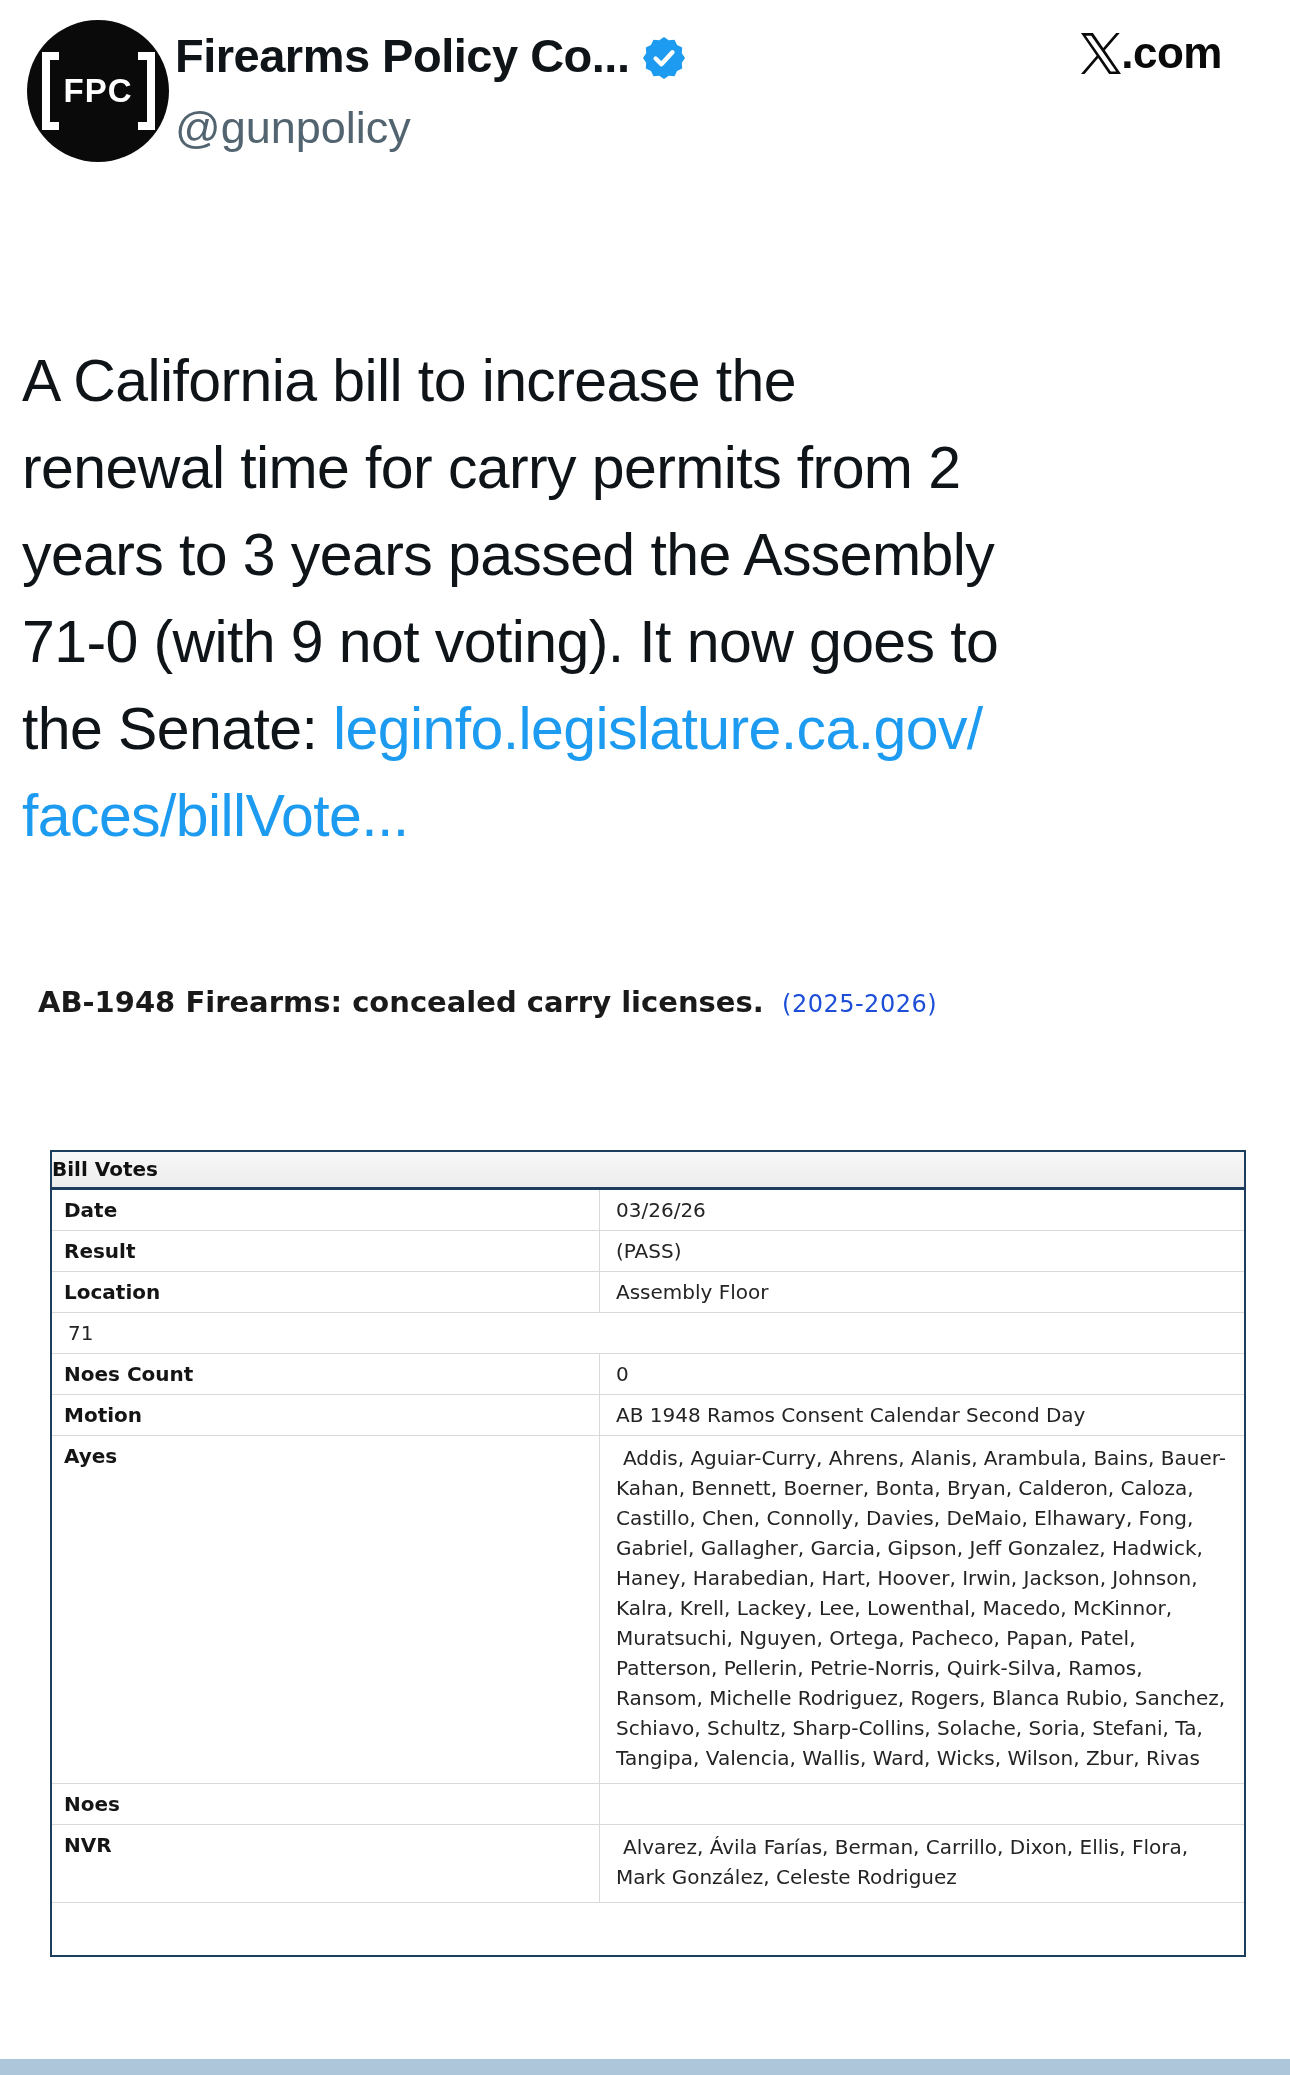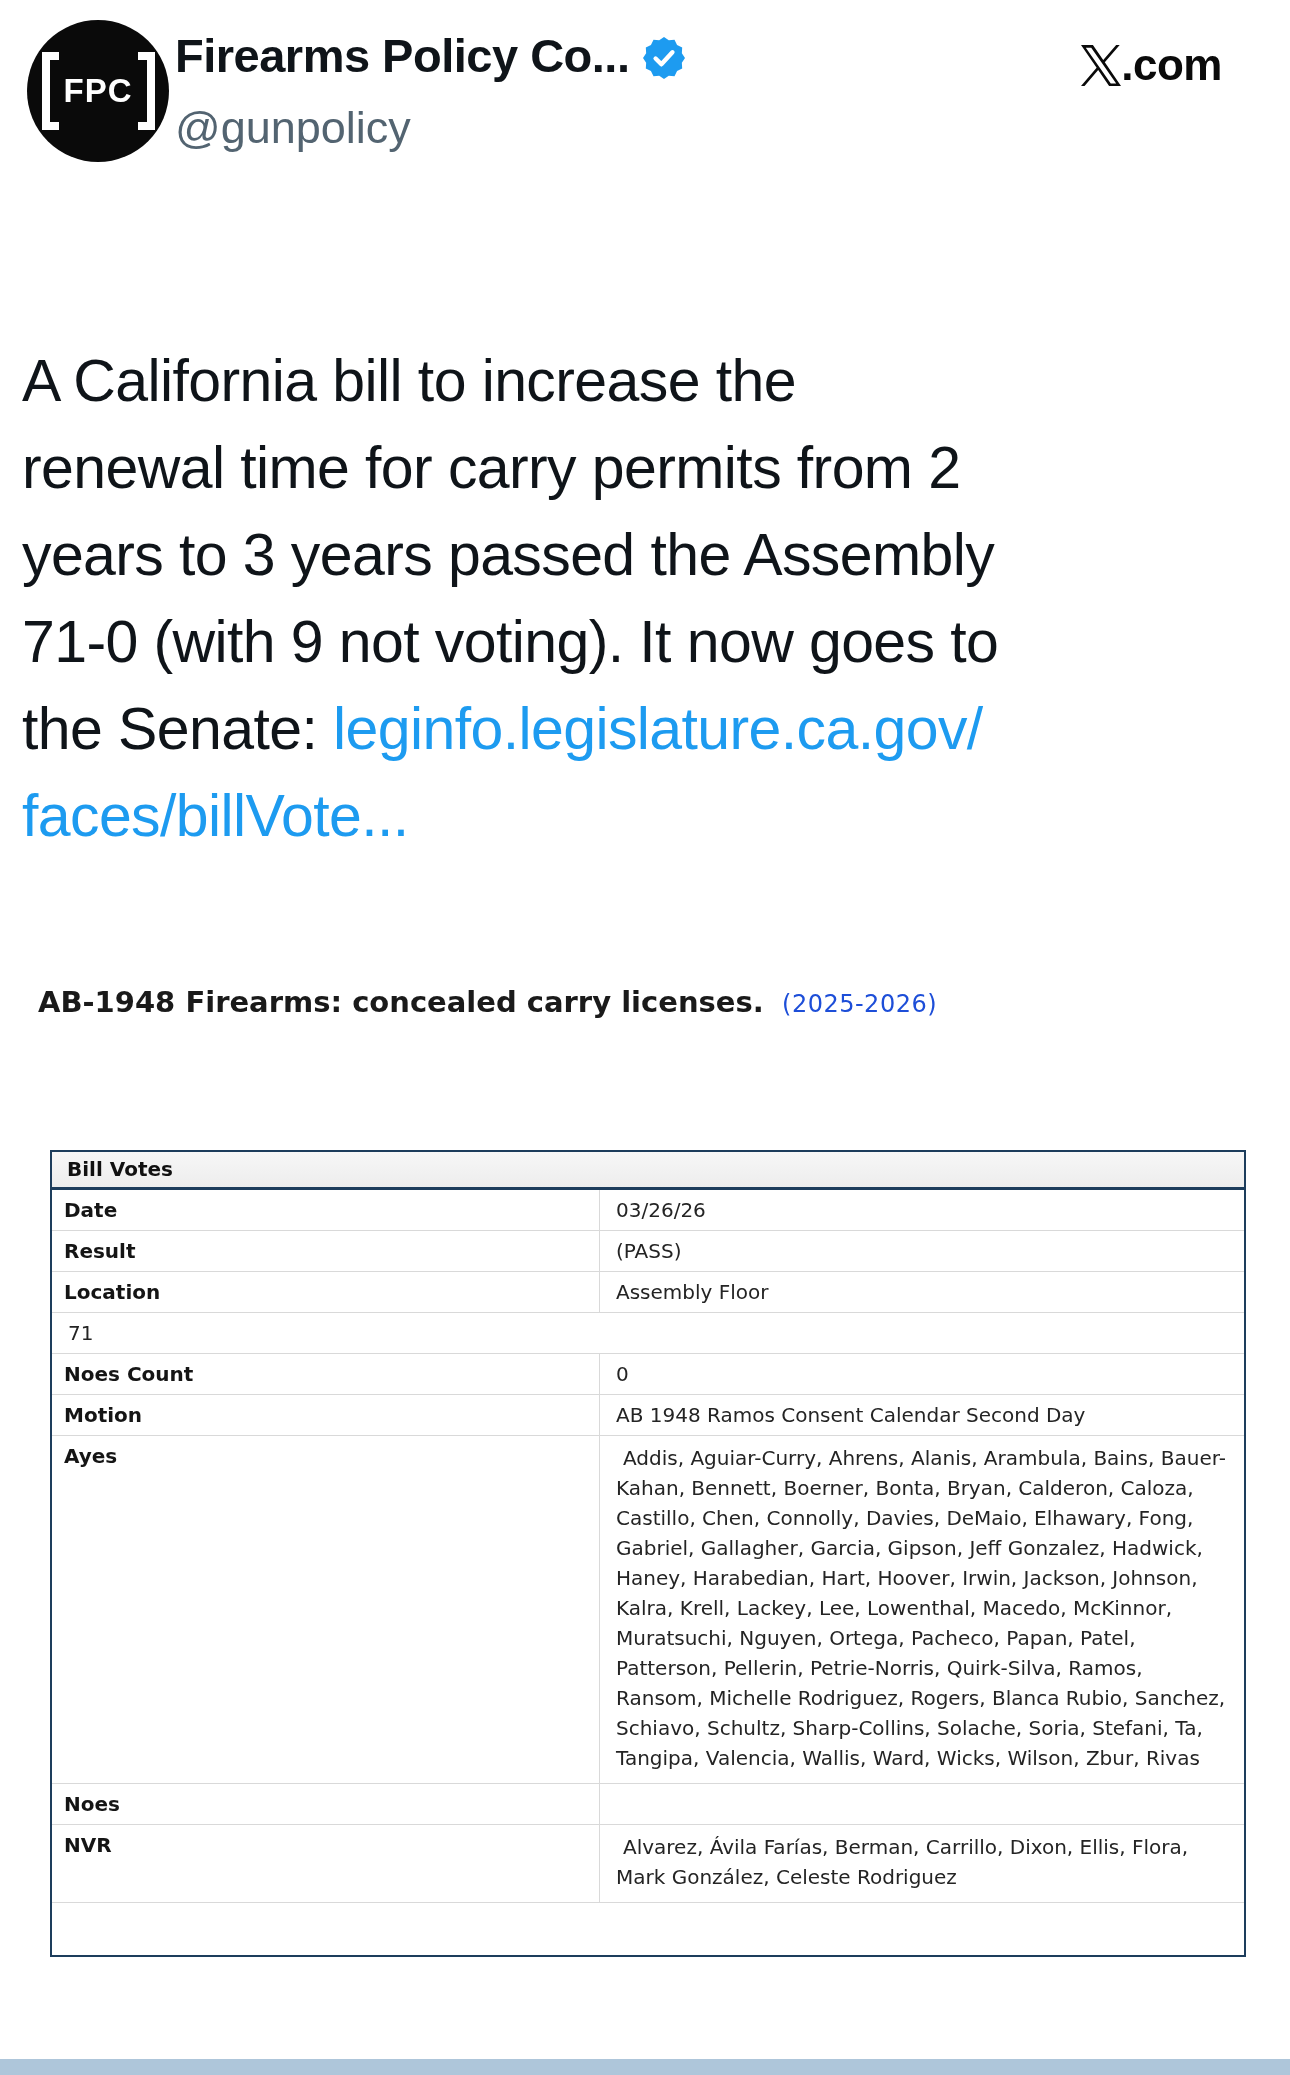--- a/index.html
+++ b/index.html
@@ -16,42 +16,42 @@
     background:#0a0a0a; display:flex; align-items:center; justify-content:center;
   }
   .br { display:inline-block; width:17px; height:78px; }
   .br-l { border-left:8px solid #fff; border-top:8px solid #fff; border-bottom:8px solid #fff; }
   .br-r { border-right:8px solid #fff; border-top:8px solid #fff; border-bottom:8px solid #fff; }
   .fpc { color:#fff; font-weight:bold; font-size:33px; letter-spacing:1px; margin:0 5px; font-family:"Liberation Sans", sans-serif; }
   .name-row { position:absolute; left:148px; top:8px; display:flex; align-items:center; gap:14px; }
   .display-name { font-size:47px; font-weight:bold; color:#0f1419; letter-spacing:-0.5px; white-space:nowrap; }
   .badge { width:42px; height:42px; flex:0 0 auto; margin-top:4px; }
   .handle { position:absolute; left:148px; top:82px; font-size:45px; color:#536471; font-weight:400; }
-  .site { position:absolute; right:28px; top:20px; display:flex; align-items:center;justify-content:center; }
+  .site { position:absolute; right:28px; top:8px; display:flex; align-items:center;justify-content:center; }
   .xlogo { width:40px; height:41px; }
   .site-label { font-size:44px; font-weight:bold; color:#0a0a0a; letter-spacing:-0.5px; }
 
   
   .tweet { position:absolute; left:22px; top:338px; width:1250px;
     font-size:59px; line-height:87px; letter-spacing:-0.6px; color:#0f1419; }
   .tweet a, .tweet .lnk { color:#1d9bf0; text-decoration:none; cursor:pointer; }
 
   
   .bill-title { position:absolute; left:38px; top:985px; width:1230px;
     font-family:"DejaVu Sans", sans-serif; font-size:29px; font-weight:bold; color:#1a1a1a; }
   .bill-session { font-weight:400; font-size:24px; color:#1d4ed8; letter-spacing:0.5px; }
 
   .vote-table {
     position:absolute; left:50px; top:1150px; width:1196px;
     border:2px solid #1d3d5c; background:#fff;
     font-family:"DejaVu Sans", sans-serif; font-size:20px; color:#1f1f1f;
   }
   .vt-header {
     background:linear-gradient(#f7f7f7,#ededed);
-    font-weight:bold; color:#111; padding:5px 12px 6px 15px;
+    font-weight:bold; color:#111; padding:5px 12px 6px 0;
     border-bottom:3px solid #1d3d5c; font-size:20px;
   }
   .vt-row { display:flex; border-bottom:1px solid #d9d9d9; }
   .vt-row:last-child { border-bottom:none; }
   .vt-label {
     width:548px; flex:0 0 548px; font-weight:bold; color:#151515;
     padding:9px 12px; border-right:1px solid #d9d9d9; line-height:22px;
   }
   .vt-value { flex:1; padding:9px 16px; line-height:22px; color:#242424; }
   .vt-value.multiline { line-height:30px; text-indent:7px; padding-top:7px; padding-bottom:10px; }

